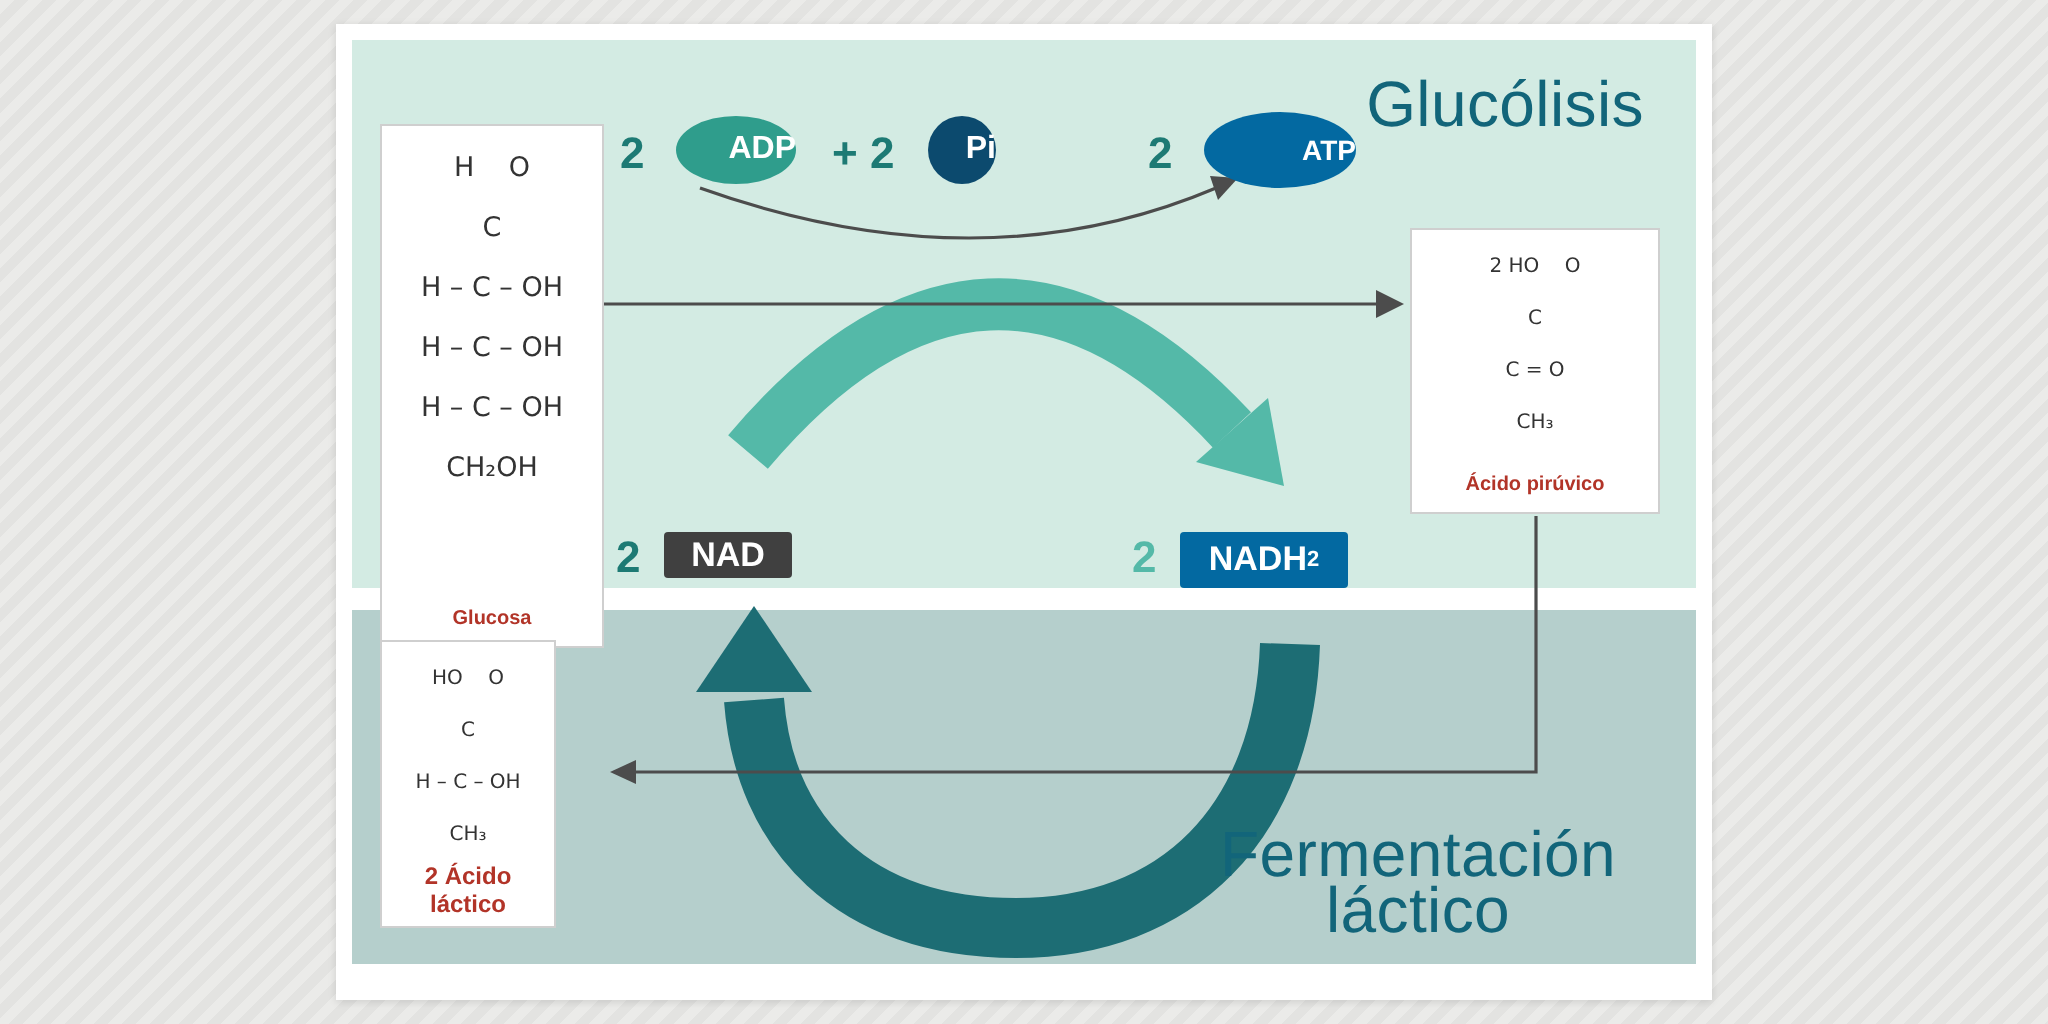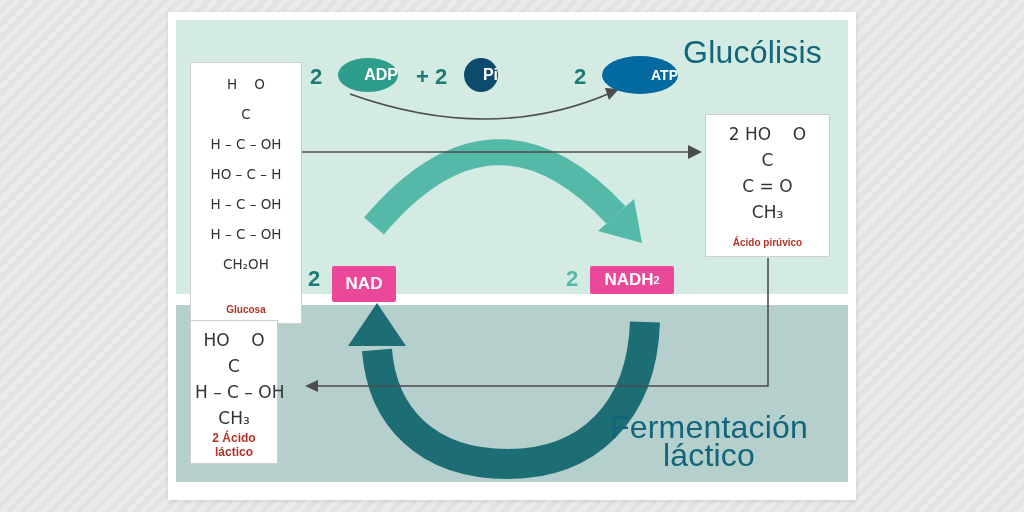--- a/index.html
+++ b/index.html
@@ -50,21 +50,21 @@
     display: flex; flex-direction: column;
     padding: 6px 4px;
     text-align: center;
   }
   .chem-rows { font-family: "DejaVu Sans", sans-serif; color: #333; }
   .chem-row { white-space: pre; }
   .glucose-box { left: 14px; top: 10px; width: 112px; height: 262px; margin-top: 32px; }
   .glucose-box .chem-row { font-size: 13.5px; line-height: 30px; }
   .pyruvate-box { left: 529px; top: 94px; width: 125px; height: 143px; }
   .lactic-box { left: 14px; top: 15px; width: 88px; height: 144px; }
-  .pyruvate-box .chem-row, .lactic-box .chem-row { font-size: 17px; line-height: 26px; }
+  .pyruvate-box .chem-row, .lactic-box .chem-row { font-size: 10px; line-height: 26px; }
   .chem-label {
     margin-top: auto;
     color: #b23428; font-weight: bold; font-size: 10px;
     padding-bottom: 2px;
   }
   .lactic-box .chem-label { font-size: 12px; }
 
   .count {
     font-size: 22px; font-weight: bold; color: #1d7a74;
   }
@@ -72,22 +72,22 @@
 
   .pill {
     display: flex; align-items: center; justify-content: center;
     color: #ffffff; font-weight: bold; font-size: 16px;
   }
   .ellipse { border-radius: 50%; justify-content: flex-end; }
   .adp-pill { left: 162px; top: 38px; width: 60px; height: 34px; background: #2f9d8c; }
   .pi-pill  { left: 288px; top: 38px; width: 34px; height: 34px; background: #0c4a6e; }
   .atp-pill { left: 426px; top: 36px; width: 76px; height: 38px; background: #0369a1; font-size: 14px; }
   .rect-badge { border-radius: 2px; font-size: 17px; }
-  .nad-badge  { left: 156px; top: 246px; width: 64px; height: 36px; background: #ec4899; align-items: center; }
-  .nadh-badge { left: 414px; top: 246px; width: 84px; height: 28px; background: #ec4899; }
+  .nad-badge  { left: 156px; top: 246px; width: 64px; height: 23px; background: #404040; align-items: center; }
+  .nadh-badge { left: 414px; top: 246px; width: 84px; height: 28px; background: #0369a1; }
   .nadh-badge sub { font-size: 11px; }
 
   .pos-adp-count  { left: 134px; top: 44px; }
   .pos-plus       { left: 240px; top: 44px; }
   .pos-atp-count  { left: 398px; top: 44px; }
   .pos-nad-count  { left: 132px; top: 246px; }
   .pos-nadh-count { left: 390px; top: 246px; }
 </style>
 </head>
 <body>
@@ -95,21 +95,20 @@
 <div class="card">
 
   <div class="panel panel-glycolysis">
     <div class="panel-title glycolysis-title z2">Glucólisis</div>
 
     <div class="chem-box glucose-box z2">
       <div class="chem-rows">
         <div class="chem-row">H    O</div>
         <div class="chem-row">C</div>
         <div class="chem-row">H – C – OH</div>
-        <div class="chem-row">HO – C – H</div>
         <div class="chem-row">H – C – OH</div>
         <div class="chem-row">H – C – OH</div>
         <div class="chem-row">CH₂OH</div>
       </div>
       <div class="chem-label">Glucosa</div>
     </div>
 
     <div class="chem-box pyruvate-box z2">
       <div class="chem-rows">
         <div class="chem-row">2 HO    O</div>

